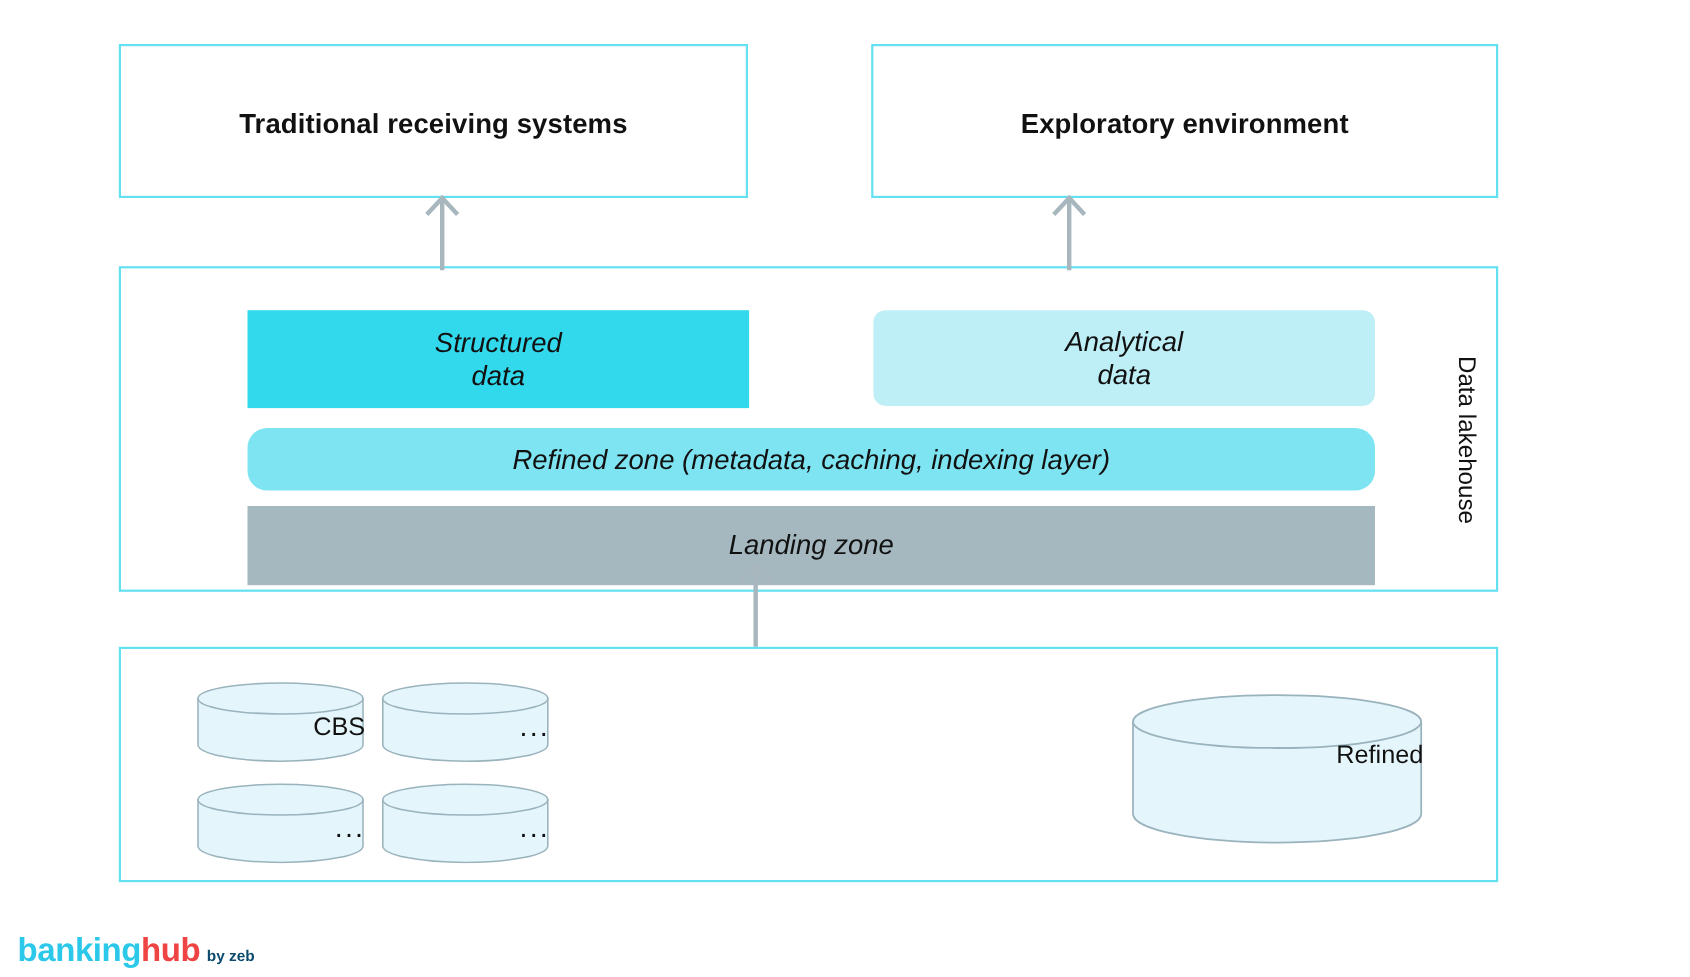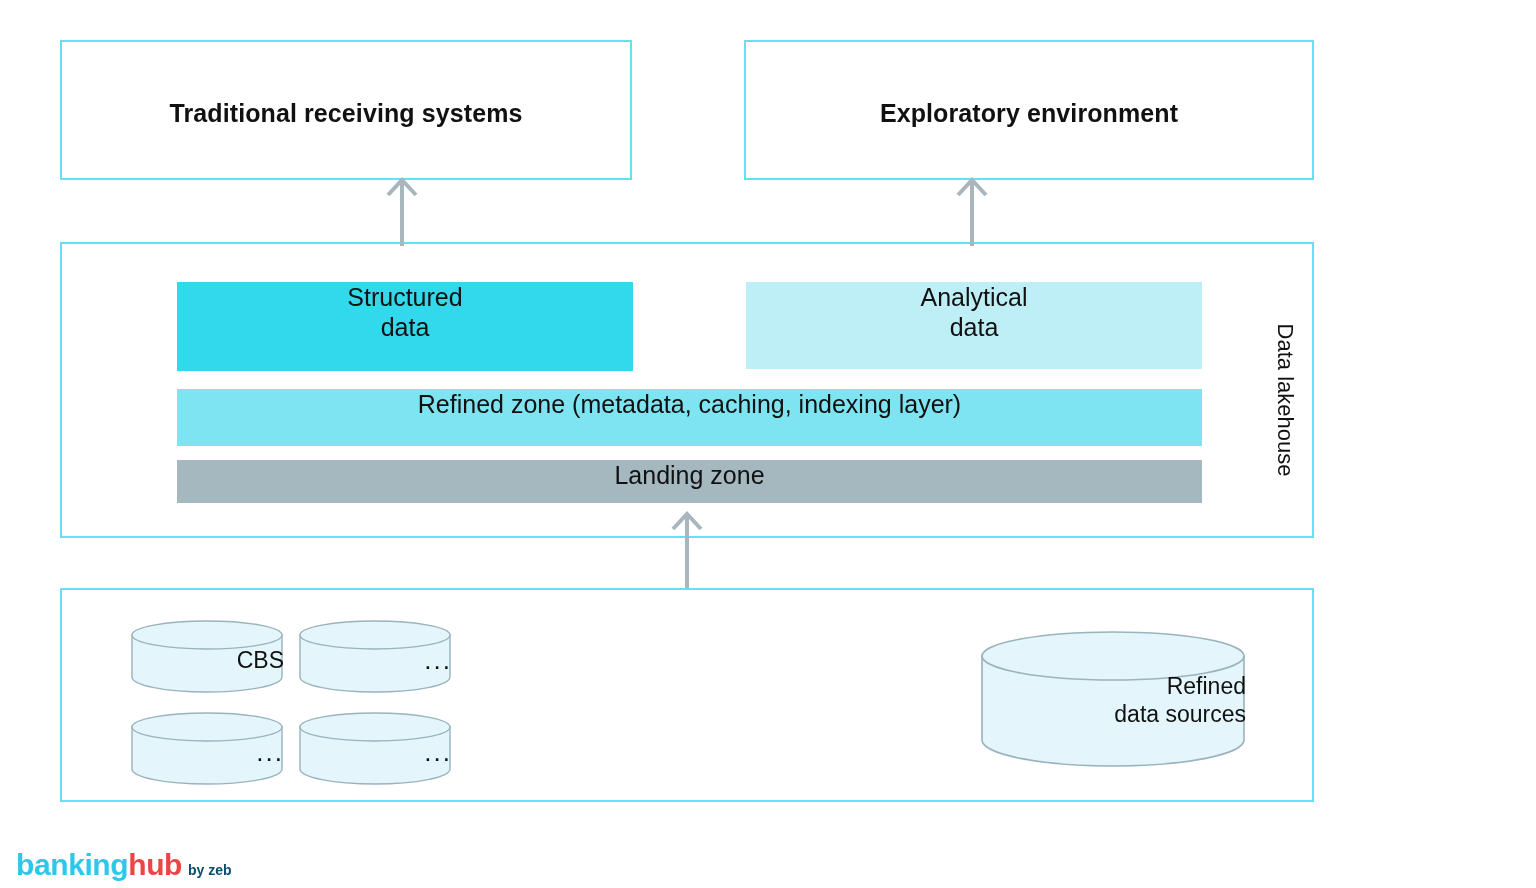--- a/index.html
+++ b/index.html
@@ -22,20 +22,21 @@
     width: 1536px;
     height: 888px;
   }
 
   
   .frame {
     position: absolute;
     border: 2px solid #63E0F2;
     background: #ffffff;
     box-sizing: border-box;
+    margin-left: 48px;
   }
 
   #frame-traditional {
     left: 60px; top: 40px;
     width: 572px; height: 140px;
   }
   #frame-exploratory {
     left: 744px; top: 40px;
     width: 570px; height: 140px; padding-left: 36px;
   }
@@ -60,47 +61,51 @@
   #frame-traditional .frame-title,
   #frame-exploratory .frame-title {
     top: 57px;
   }
 
   
   .block {
     position: absolute;
     box-sizing: border-box;
     display: flex;
+    align-items: center;
     justify-content: center;
     text-align: center;
     color: #111111;
     line-height: 1.2;
+    font-style: italic;
   }
 
   #block-structured {
     left: 115px; top: 38px;
     width: 456px; height: 89px;
     background: #32D9EC;
     font-size: 25px;
   }
   #block-analytical {
     left: 684px; top: 38px;
     width: 456px; height: 87px;
     background: #BFEFF6;
     font-size: 25px;
+    border-radius: 11px;
   }
   #block-refined {
     left: 115px; top: 145px;
     width: 1025px; height: 57px;
     background: #7FE4F2;
     font-size: 25px;
+    border-radius: 18px;
   }
   #block-landing {
     left: 115px; top: 216px;
-    width: 1025px; height: 43px;
+    width: 1025px; height: 72px;
     background: #A5B7BF;
     font-size: 25px;
   }
 
   #lakehouse-side-label {
     position: absolute;
     right: 10px;
     top: 38px;
     width: 34px;
     height: 236px;
@@ -271,21 +276,20 @@
       <div class="cyl-label dots" style="top:26px;">...</div>
     </div>
 
     <div class="cylinder" id="cyl-external">
       <svg width="266" height="138" viewBox="0 0 266 138" xmlns="http://www.w3.org/2000/svg">
         <path d="M2,26 L2,110 A131,26 0 0 0 264,110 L264,26 Z" fill="#E4F5FB" stroke="#9AB3BD" stroke-width="1.6"></path>
         <ellipse cx="133" cy="26" rx="131" ry="24" fill="#E4F5FB" stroke="#9AB3BD" stroke-width="1.6"></ellipse>
       </svg>
       <div class="cyl-label" style="top:42px;">
         <div>Refined</div>
-        <div>data sources</div>
       </div>
     </div>
 
   </div>
 
   <div id="logo">
     <span id="logo-banking">banking</span>
     <span id="logo-hub">hub</span>
     <span id="logo-byzeb">by zeb</span>
   </div>

